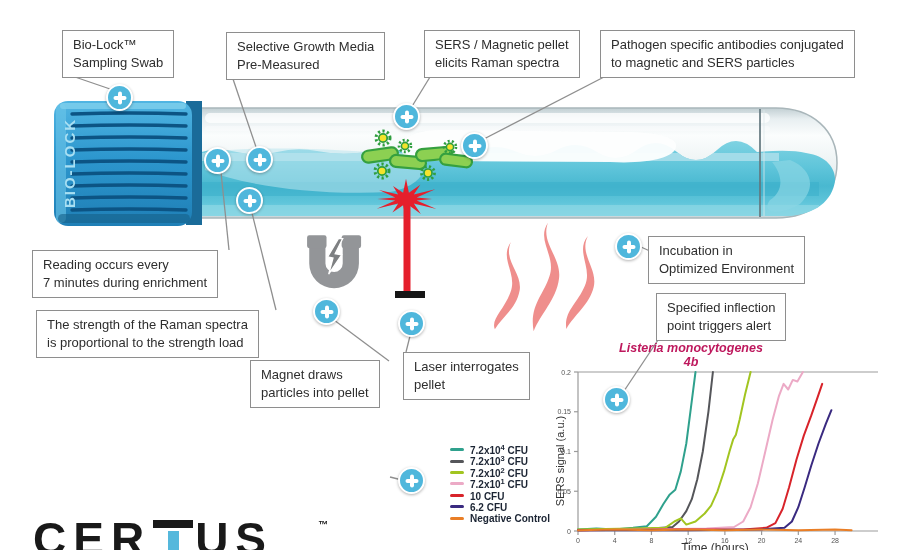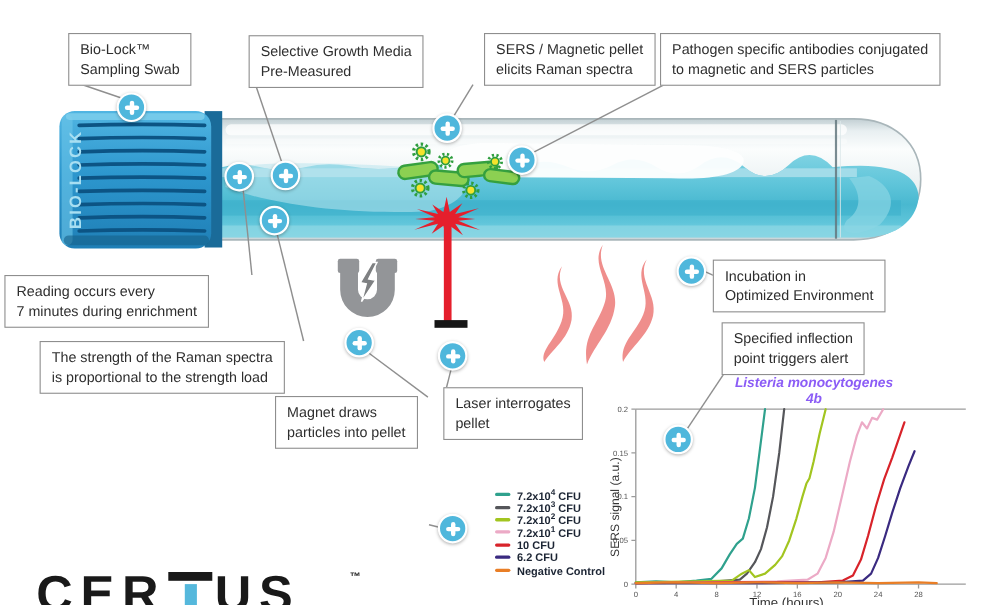--- a/index.html
+++ b/index.html
@@ -18,22 +18,22 @@
         box-shadow:0 1px 3px rgba(0,0,0,.3);z-index:5;cursor:pointer;}
   .plus::before,.plus::after{content:"";position:absolute;left:50%;top:50%;
         background:#fff;border-radius:2px;transform:translate(-50%,-50%);}
   .plus::before{width:13px;height:4px;}
   .plus::after{width:4px;height:13px;}
   
   .cap-label{position:absolute;left:14px;top:150px;width:120px;height:26px;z-index:4;
         transform:rotate(-90deg);text-align:center;font-weight:bold;font-size:15px;
         letter-spacing:2px;color:#A8DFF2;}
   
-  .chart-title{position:absolute;left:660px;top:341px;width:160px;text-align:center;
-        font-size:12.5px;font-weight:bold;font-style:italic;color:#8b5cf6;z-index:4;}
+  .chart-title{position:absolute;left:611px;top:341px;width:160px;text-align:center;
+        font-size:12.5px;font-weight:bold;font-style:italic;color:#be185d;z-index:4;}
   .chart-ylabel{position:absolute;left:496px;top:455px;width:128px;text-align:center;
         font-size:11px;color:#333;transform:rotate(-90deg);z-index:4;}
   .chart-xlabel{position:absolute;left:630px;top:541px;width:170px;text-align:center;
         font-size:12px;color:#333;z-index:4;}
   
   .legend{position:absolute;left:450px;top:444px;z-index:4;}
   .legend .row{display:flex;align-items:center;height:11.4px;}
   .legend .sw{width:14px;height:3px;border-radius:2px;margin-right:6px;flex:0 0 auto;}
   .legend .lbl{font-size:10px;font-weight:bold;color:#1b2433;white-space:nowrap;}
   .legend sup{font-size:7.5px;}
@@ -273,29 +273,29 @@
   <div class="cap-label">BIO-LOCK</div>
 
   <div class="co" style="left:62px;top:30px">
     <div>Bio-Lock™</div>
     <div>Sampling Swab</div>
   </div>
   <div class="co" style="left:226px;top:32px">
     <div>Selective Growth Media</div>
     <div>Pre-Measured</div>
   </div>
-  <div class="co" style="left:440px;top:30px">
+  <div class="co" style="left:424px;top:30px">
     <div>SERS / Magnetic pellet</div>
     <div>elicits Raman spectra</div>
   </div>
   <div class="co" style="left:600px;top:30px">
     <div>Pathogen specific antibodies conjugated</div>
     <div>to magnetic and SERS particles</div>
   </div>
-  <div class="co" style="left:4px;top:250px">
+  <div class="co" style="left:32px;top:250px">
     <div>Reading occurs every</div>
     <div>7 minutes during enrichment</div>
   </div>
   <div class="co" style="left:36px;top:310px">
     <div>The strength of the Raman spectra</div>
     <div>is proportional to the strength load</div>
   </div>
   <div class="co" style="left:250px;top:360px">
     <div>Magnet draws</div>
     <div>particles into pellet</div>

